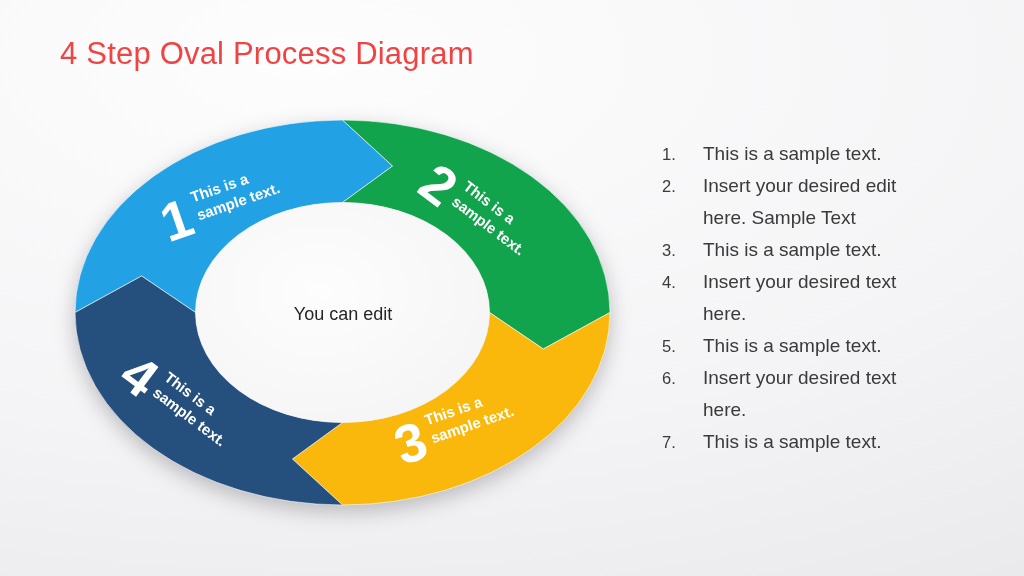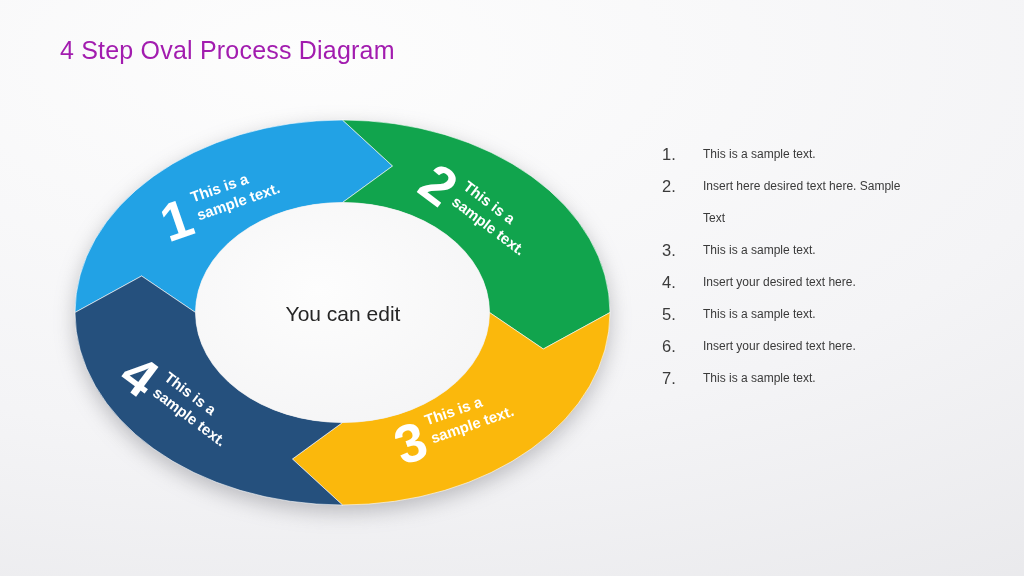--- a/index.html
+++ b/index.html
@@ -5,45 +5,45 @@
   html,body{margin:0;padding:0;}
   body{
     width:1024px;height:576px;overflow:hidden;
     font-family:"Liberation Sans","DejaVu Sans",sans-serif;
     background:radial-gradient(140% 120% at 30% 10%, #fdfdfd 0%, #f4f4f6 55%, #e7e7ea 100%);
     position:relative;
   }
   .slide{position:absolute;inset:0;}
   .slide-title{
     position:absolute;left:60px;top:36px;margin:0;
-    font-size:25px;font-weight:400;color:#a21caf;letter-spacing:.2px;
+    font-size:31px;font-weight:400;color:#ef4444;letter-spacing:.2px;
   }
   
   .diagram-svg{position:absolute;left:0;top:0;}
   .ring-group{filter:drop-shadow(0px 7px 10px rgba(105,105,112,0.40));}
   .seg-label{
     position:absolute;display:flex;align-items:center;gap:6px;color:#ffffff;
     transform:translate(-50%,-50%) rotate(var(--rot));
     pointer-events:none;
   }
   .seg-num{font-size:54px;font-weight:700;line-height:1;transform:translateY(7px);}
   .seg-lines{font-size:15px;font-weight:700;line-height:19px;white-space:nowrap;}
   .lbl-1{left:218px;top:198px;--rot:-19deg;}
   .lbl-2{left:480px;top:207px;--rot:37deg;}
   .lbl-3{left:452px;top:421px;--rot:-19deg;}
   .lbl-4{left:181px;top:398px;--rot:37deg;}
   .center-text{
     position:absolute;left:343px;top:314px;transform:translate(-50%,-50%);
-    font-size:21px;line-height:28px;color:#262626;text-align:right;white-space:nowrap;
+    font-size:18px;line-height:28px;color:#262626;text-align:right;white-space:nowrap;
   }
   
   .notes{position:absolute;left:662px;top:138px;width:255px;color:#3a3a3a;}
   .note-row{display:flex;align-items:flex-start;}
   .note-num{width:41px;flex:0 0 41px;font-size:16.5px;line-height:32px;}
-  .note-text{width:200px;font-size:12px;line-height:32px;}
+  .note-text{width:200px;font-size:19px;line-height:32px;}
 </style>
 </head>
 <body>
 
 <div class="slide">
 
   <h1 class="slide-title">4 Step Oval Process Diagram</h1>
 
   <svg class="diagram-svg" width="1024" height="576" viewBox="0 0 1024 576" xmlns="http://www.w3.org/2000/svg">
     <defs>
@@ -94,21 +94,21 @@
     <div>You can edit</div>
   </div>
 
   <div class="notes">
     <div class="note-row">
       <span class="note-num">1.</span>
       <span class="note-text">This is a sample text.</span>
     </div>
     <div class="note-row">
       <span class="note-num">2.</span>
-      <span class="note-text">Insert here desired text here. Sample Text</span>
+      <span class="note-text">Insert your desired edit here. Sample Text</span>
     </div>
     <div class="note-row">
       <span class="note-num">3.</span>
       <span class="note-text">This is a sample text.</span>
     </div>
     <div class="note-row">
       <span class="note-num">4.</span>
       <span class="note-text">Insert your desired text here.</span>
     </div>
     <div class="note-row">

